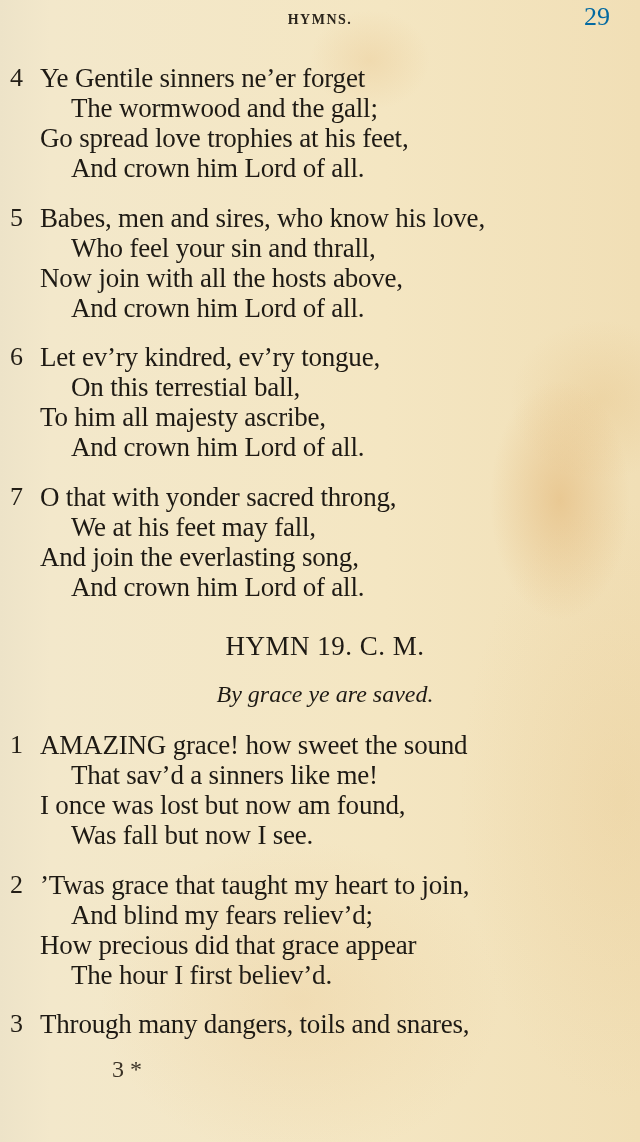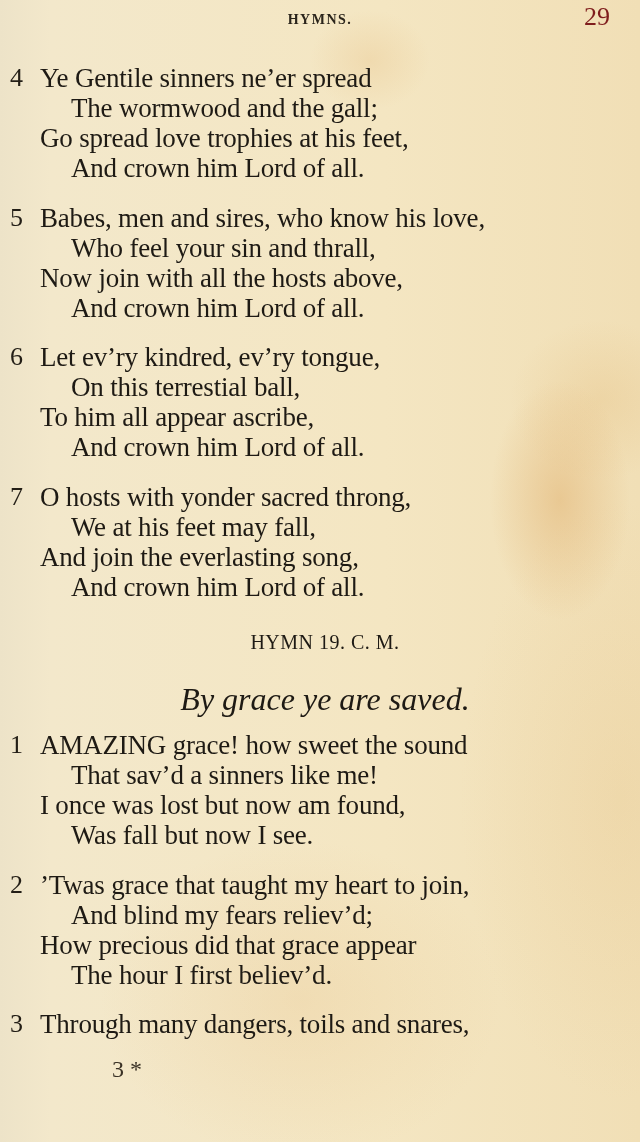--- a/index.html
+++ b/index.html
@@ -18,76 +18,76 @@
         radial-gradient(ellipse 200px 160px at 300px 1000px, rgba(230,190,130,0.25), rgba(230,190,130,0) 100%),
         radial-gradient(ellipse 160px 300px at 620px 800px, rgba(230,195,135,0.25), rgba(230,195,135,0) 100%),
         linear-gradient(90deg, #ede3c8 0%, #f3e8cb 8%, #f4e6c2 60%, #f1dfb6 100%);
     }
     .header-title {
       position: absolute; top: 12px; left: 0; width: 640px; text-align: center;
       font-size: 14px; letter-spacing: 1.5px; font-weight: bold; color: #2a241b;
       padding-left: 0px; box-sizing: border-box;
     }
     .page-number {
-      position: absolute; top: 2px; left: 584px; font-size: 26px; color: #7f1d1d;
+      position: absolute; top: 2px; left: 584px; font-size: 26px; color: #0369a1;
     }
     .line {
       position: absolute; font-size: 27px; line-height: 30px; white-space: nowrap;
       letter-spacing: -0.2px;
     }
     .vnum { position: absolute; font-size: 26px; line-height: 30px; left: 10px; color: #231e16; }
     .l1 { left: 40px; }
     .l2 { left: 71px; text-align: right; }
     .hymn-title {
       position: absolute; top: 631px; left: 0; width: 640px; text-align: center;
-      font-size: 20px; letter-spacing: 0.5px; padding-left: 10px; box-sizing: border-box;
+      font-size: 27px; letter-spacing: 0.5px; padding-left: 10px; box-sizing: border-box;
     }
     .hymn-subtitle {
       position: absolute; top: 681px; left: 0; width: 640px; text-align: center;
-      font-size: 32px; font-style: italic; padding-left: 10px; box-sizing: border-box;
+      font-size: 24px; font-style: italic; padding-left: 10px; box-sizing: border-box;
     }
     .signature {
       position: absolute; top: 1056px; left: 112px; font-size: 24px; color: #3a3226;
     }
   </style>
 </head>
 <body>
 
 <div class="paper"></div>
 
 <div class="header-title">HYMNS.</div>
 <div class="page-number">29</div>
 
 <div>
   <div class="vnum" style="top:63px">4</div>
-  <div class="line l1" style="top:63px">Ye Gentile sinners ne’er spread</div>
+  <div class="line l1" style="top:63px">Ye Gentile sinners ne’er forget</div>
   <div class="line l2" style="top:93px">The wormwood and the gall;</div>
   <div class="line l1" style="top:123px">Go spread love trophies at his feet,</div>
   <div class="line l2" style="top:153px">And crown him Lord of all.</div>
 </div>
 
 <div>
   <div class="vnum" style="top:203px">5</div>
   <div class="line l1" style="top:203px">Babes, men and sires, who know his love,</div>
   <div class="line l2" style="top:233px">Who feel your sin and  thrall,</div>
   <div class="line l1" style="top:263px">Now join with all the hosts above,</div>
   <div class="line l2" style="top:293px">And crown  him Lord of all.</div>
 </div>
 
 <div>
   <div class="vnum" style="top:342px">6</div>
   <div class="line l1" style="top:342px">Let ev’ry kindred, ev’ry tongue,</div>
   <div class="line l2" style="top:372px">On this terrestial ball,</div>
-  <div class="line l1" style="top:402px">To him all appear ascribe,</div>
+  <div class="line l1" style="top:402px">To him all majesty ascribe,</div>
   <div class="line l2" style="top:432px">And crown him Lord of all.</div>
 </div>
 
 <div>
   <div class="vnum" style="top:482px">7</div>
-  <div class="line l1" style="top:482px">O hosts with yonder sacred throng,</div>
+  <div class="line l1" style="top:482px">O that with yonder sacred throng,</div>
   <div class="line l2" style="top:512px">We at his feet may fall,</div>
   <div class="line l1" style="top:542px">And join the everlasting song,</div>
   <div class="line l2" style="top:572px">And crown him Lord of all.</div>
 </div>
 
 <div class="hymn-title">HYMN 19. C. M.</div>
 <div class="hymn-subtitle">By grace ye are saved.</div>
 
 <div>
   <div class="vnum" style="top:730px">1</div>

